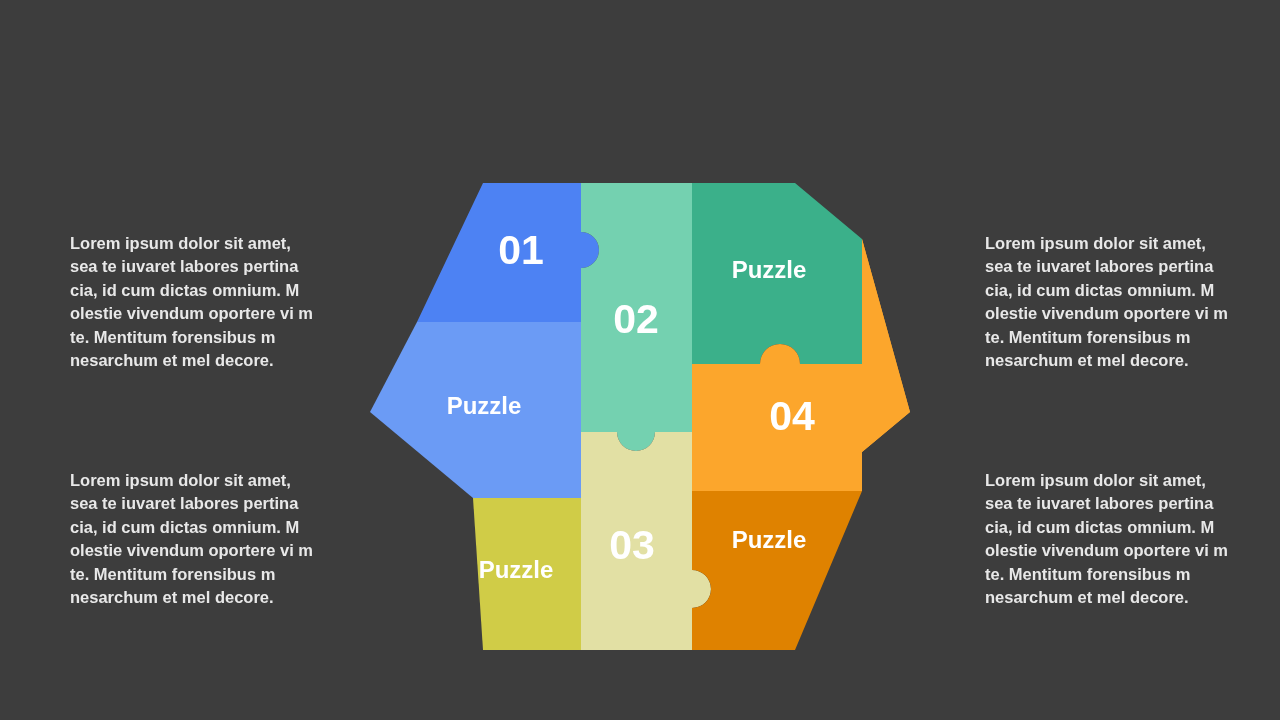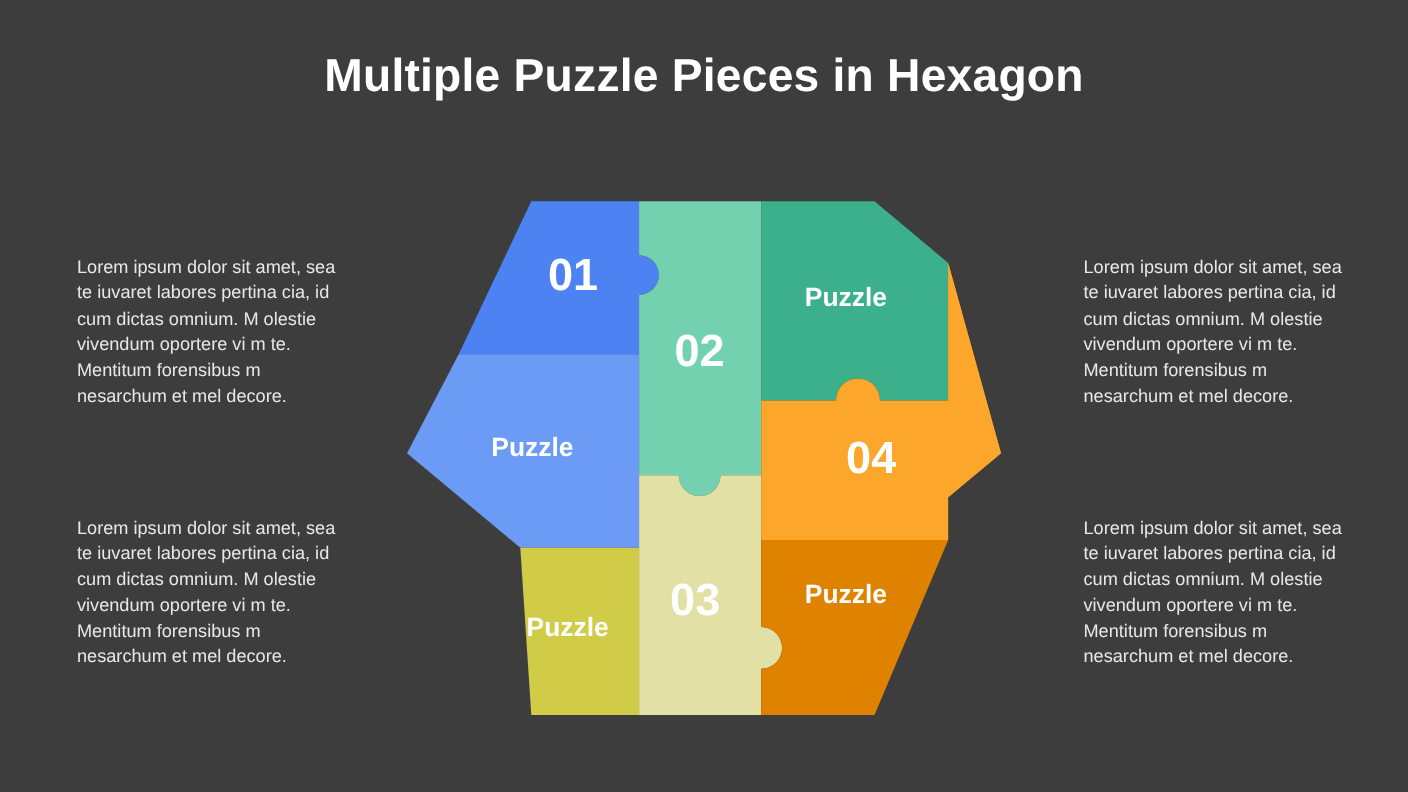--- a/index.html
+++ b/index.html
@@ -22,21 +22,21 @@
     font-weight:bold;
     letter-spacing:0.2px;
   }
 
   .body-text {
     position:absolute;
     width:250px;
     color:#e8e8e8;
     font-size:16.5px;
     line-height:1.42;
-    font-weight:400;
+    font-weight:700;
   }
   .body-text.left  { left:70px;  text-align:left; }
   .body-text.right { left:985px; text-align:left; }
   .tb-1 { top:232px; }
   .tb-2 { top:232px; }
   .tb-3 { top:469px; }
   .tb-4 { top:469px; }
 
   #puzzle-figure {
     position:absolute;
@@ -51,21 +51,20 @@
     dominant-baseline:middle;
   }
   .num-label  { font-size:41px; }
   .word-label { font-size:24px; }
 </style>
 </head>
 <body style="background: rgb(61, 61, 61);">
 
 <div id="slide">
 
-  <div id="page-title">Multiple Puzzle Pieces in Hexagon</div>
 
   <div class="body-text left tb-1">Lorem ipsum dolor sit amet, sea te iuvaret labores pertina cia, id cum dictas omnium. M olestie vivendum oportere vi m te. Mentitum forensibus m nesarchum et mel decore.</div>
   <div class="body-text right tb-2">Lorem ipsum dolor sit amet, sea te iuvaret labores pertina cia, id cum dictas omnium. M olestie vivendum oportere vi m te. Mentitum forensibus m nesarchum et mel decore.</div>
   <div class="body-text left tb-3">Lorem ipsum dolor sit amet, sea te iuvaret labores pertina cia, id cum dictas omnium. M olestie vivendum oportere vi m te. Mentitum forensibus m nesarchum et mel decore.</div>
   <div class="body-text right tb-4">Lorem ipsum dolor sit amet, sea te iuvaret labores pertina cia, id cum dictas omnium. M olestie vivendum oportere vi m te. Mentitum forensibus m nesarchum et mel decore.</div>
 
   <svg id="puzzle-figure" viewBox="0 0 1280 720">
 
     <g>
       <path d="M 483,183 L 581,183 L 581,232

